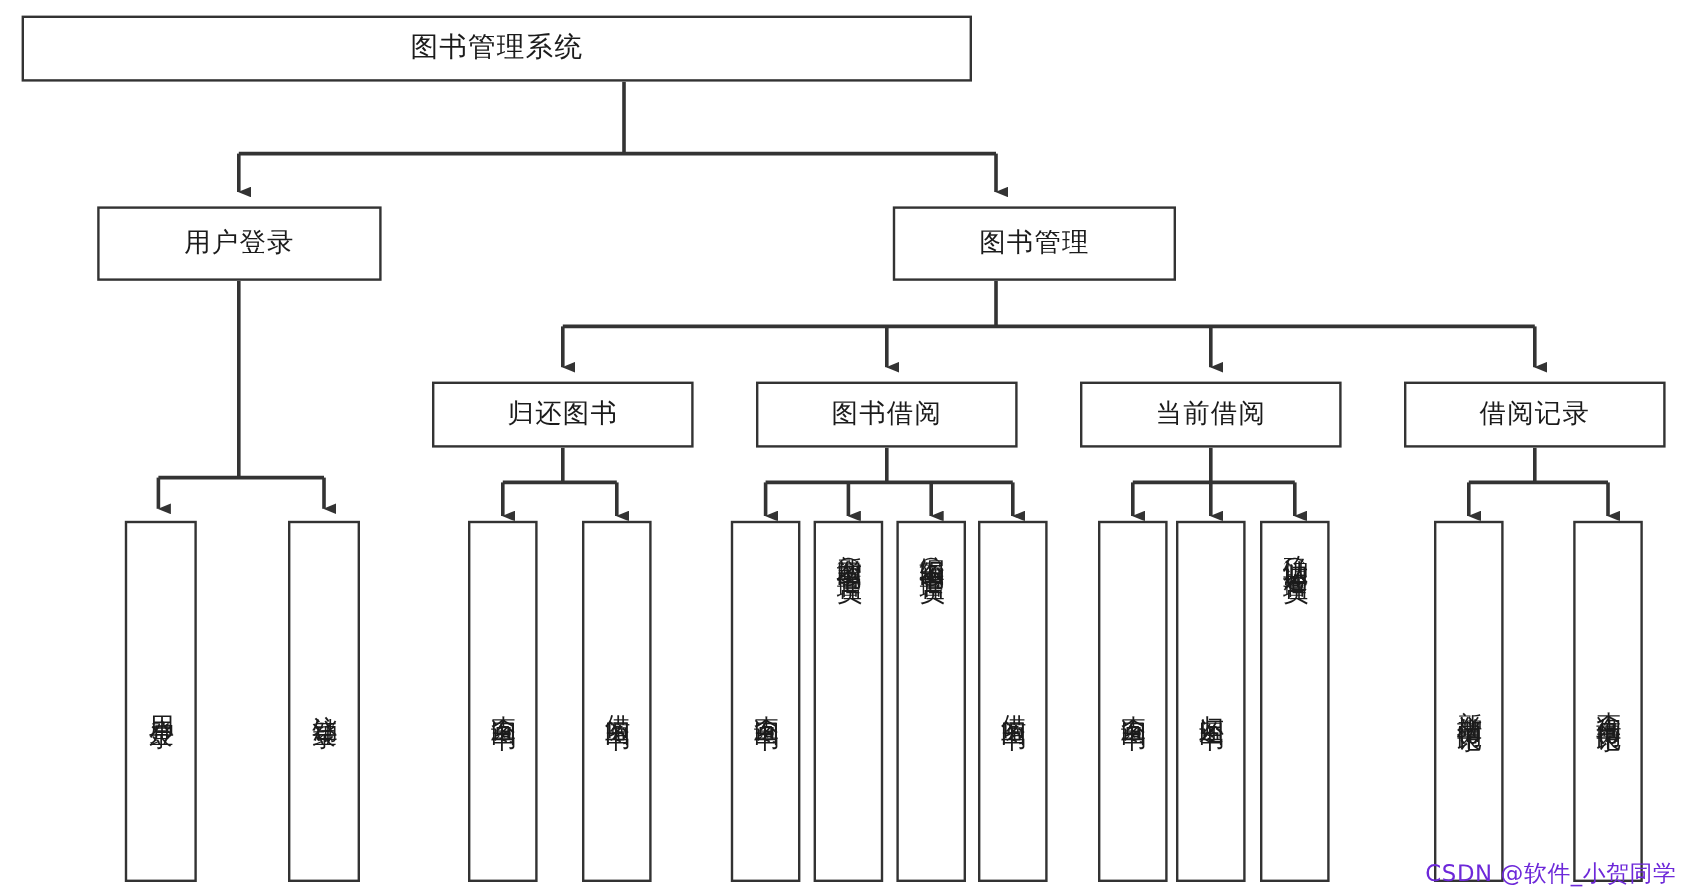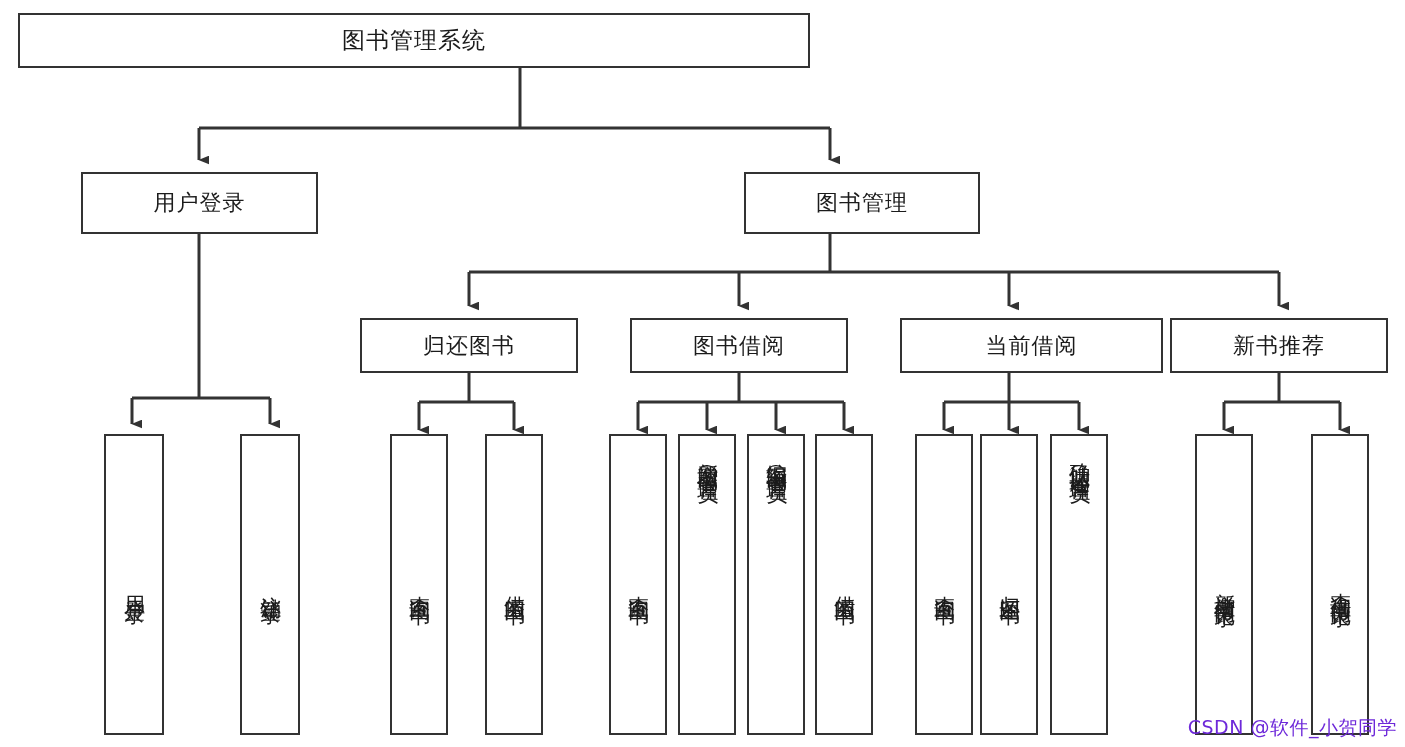--- a/index.html
+++ b/index.html
@@ -147,26 +147,26 @@
   </div>
 
   <div class="node node-h" style="left:360px; top:318px; width:218px; height:55px;">
     <span>归还图书</span>
   </div>
 
   <div class="node node-h" style="left:630px; top:318px; width:218px; height:55px;text-align:right;">
     <span>图书借阅</span>
   </div>
 
-  <div class="node node-h" style="left:900px; top:318px; width:263px; height:55px;">
+  <div class="node node-h" style="left:900px; top:318px; width:218px; height:55px;">
     <span>当前借阅</span>
   </div>
 
   <div class="node node-h" style="left:1170px; top:318px; width:218px; height:55px;">
-    <span>新书推荐</span>
+    <span>借阅记录</span>
   </div>
 
   <div class="node node-v align-mid" style="left:104px; top:434px; width:60px; height:301px;">
     <span class="vtext">用户登录</span>
   </div>
 
   <div class="node node-v align-mid" style="left:240px; top:434px; width:60px; height:301px;">
     <span class="vtext">注销登录</span>
   </div>
 

